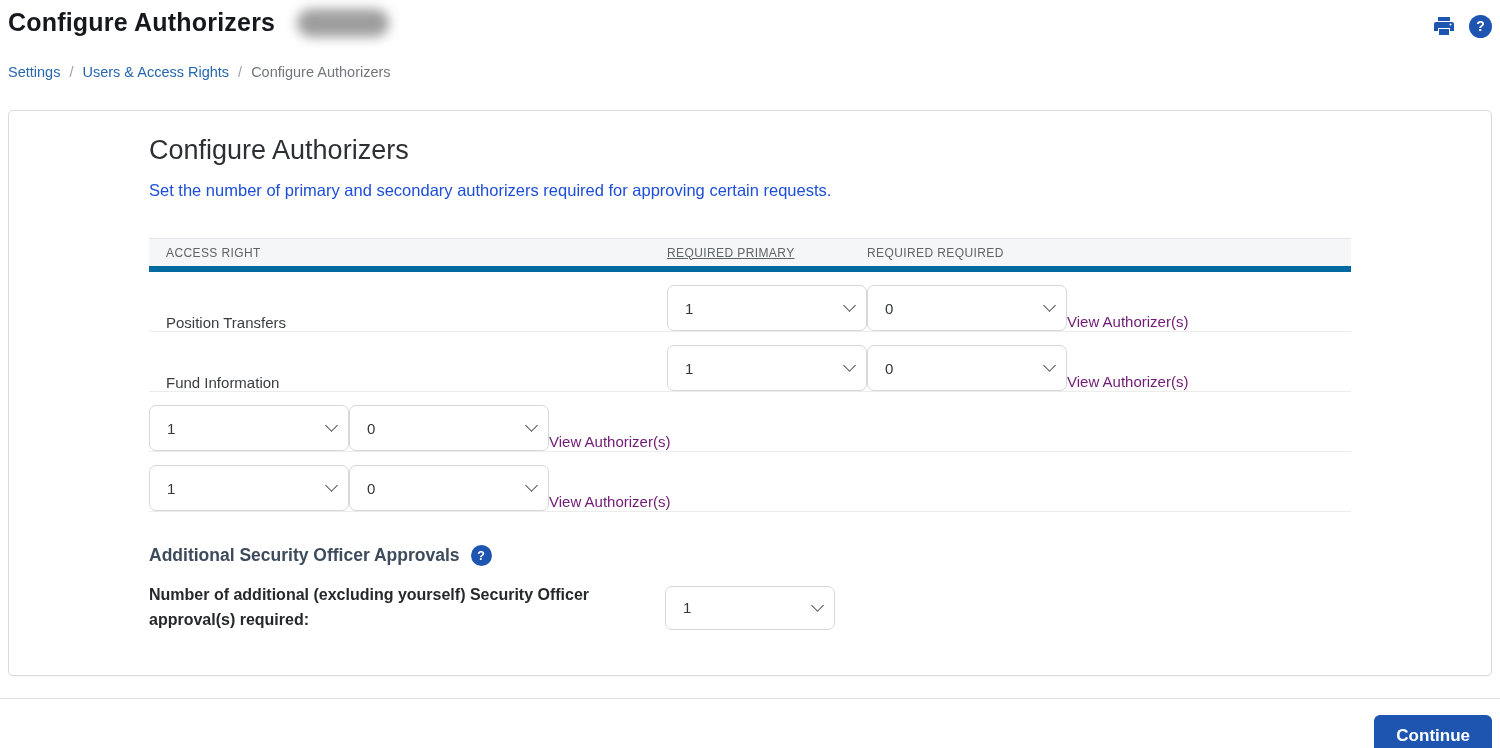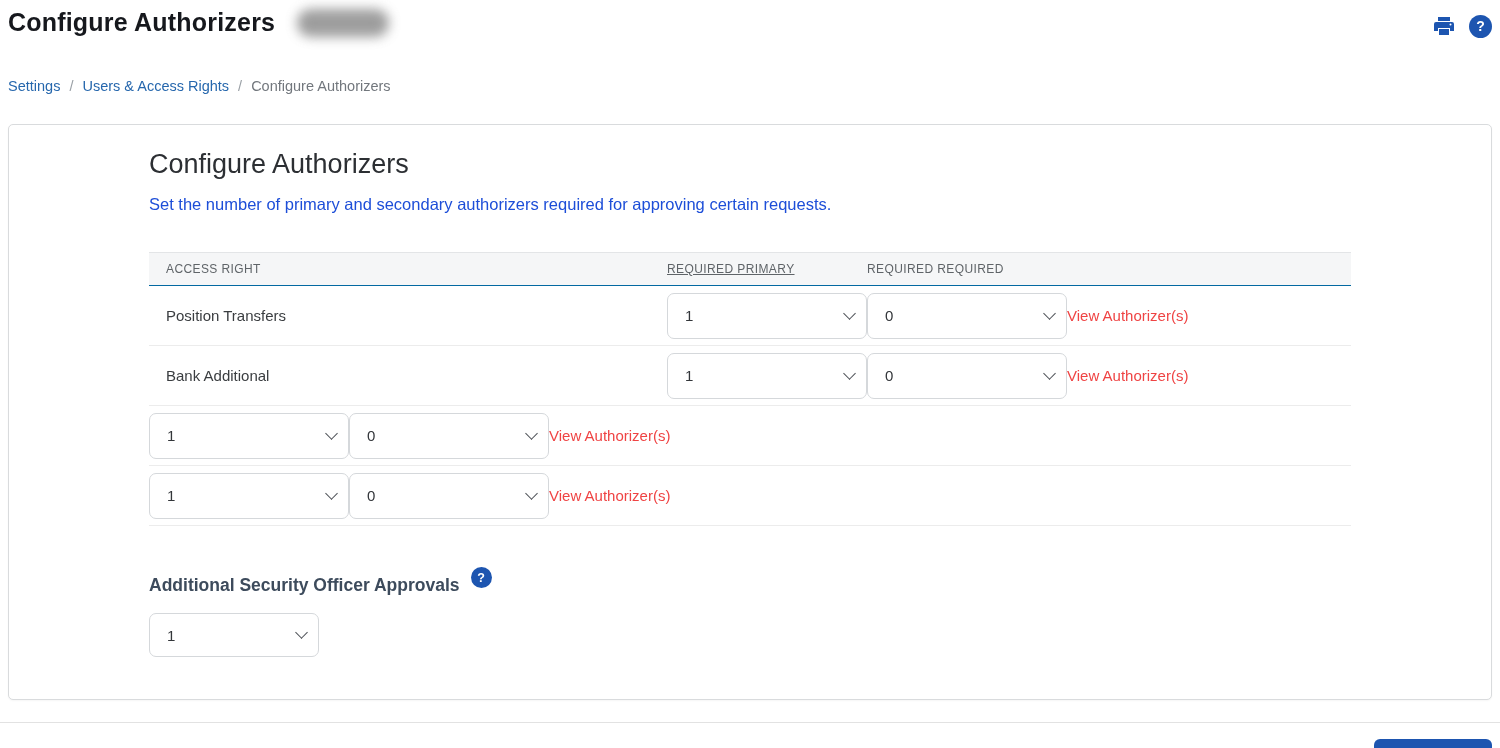--- a/index.html
+++ b/index.html
@@ -27,21 +27,21 @@
   .icon-btn { background: none; border: none; cursor: pointer; display: flex; align-items: center; }
   .help-circle {
     width: 23px; height: 23px; border-radius: 50%;
     background: #1d55b0; color: #ffffff;
     display: flex; align-items: center; justify-content: center;
     font-size: 14px; font-weight: 700;
   }
 
   
   .breadcrumb {
-    margin-top: 40px; padding-left: 8px;
+    margin-top: 26px; padding-left: 8px;
     font-size: 14.5px; color: #72777d;
     display: flex; align-items: center; gap: 9px;
   }
   .breadcrumb a { color: #2667ad; text-decoration: none; cursor: pointer; }
   .crumb-sep { color: #9aa0a6; }
 
   
   .card {
     margin: 30px 8px 0 8px;
     border: 1px solid #d9dbdd; border-radius: 5px;
@@ -50,54 +50,54 @@
     padding: 24px 0 42px 140px;
   }
   .card-heading { font-size: 27px; font-weight: 400; color: #2c2f33; }
   .card-subheading { margin-top: 15px; font-size: 16.5px; color: #1d4ed8; }
 
   
   .auth-table { width: 1202px; margin-top: 38px; }
   .t-head {
     display: flex; align-items: center; height: 34px;
     background: #f5f6f7;
-    border-top: 1px solid #e3e5e7; border-bottom: 1px solid #0369a1;
+    border-top: 1px solid #e3e5e7; border-bottom: 6px solid #0369a1;
   }
   .t-head .col { font-size: 12px; color: #5f6468; letter-spacing: .4px; font-weight: 400; }
   .t-row {
-    display: flex; align-items: center; height: 60px;
+    display: flex; align-items: flex-end; height: 60px;
     border-bottom: 1px solid #ececec;
   }
   .col-1 { width: 518px; padding-left: 17px; }
   .col-2 { width: 200px; text-decoration: underline; }
   .col-3 { width: 200px; }
   .col-4 { flex: 1; }
   .row-label { font-size: 15px; color: #3a3d40; }
-  .view-link { font-size: 15px; color: #ef4444; text-decoration: none; cursor: pointer; }
+  .view-link { font-size: 15px; color: #701a75; text-decoration: none; cursor: pointer; }
 
   
   .select-wrap { position: relative; width: 167px; }
   .select-wrap select {
     appearance: none; -webkit-appearance: none; -moz-appearance: none;
     width: 100%; height: 46px;
     border: 1px solid #d5d8db; border-radius: 7px;
     background: #ffffff; color: #33363a;
     font-size: 15px; font-family: "Liberation Sans", sans-serif;
     padding: 0 30px 0 17px; cursor: pointer;
   }
   .chevron {
     position: absolute; right: 13px; top: 50%;
     width: 9px; height: 9px; margin-top: -7px;
     border-right: 1.6px solid #4a4e54; border-bottom: 1.6px solid #4a4e54;
     transform: rotate(45deg); pointer-events: none;
   }
 
   
   .sec-heading-row { display: flex; align-items: center; gap: 11px; margin-top: 33px; }
-  .sec-heading { font-size: 17.5px; font-weight: 700; color: #3d4b5c; margin-top: 16px; }
+  .sec-heading { font-size: 17.5px; font-weight: 700; color: #3d4b5c; }
   .help-circle.small { width: 21px; height: 21px; font-size: 12.5px; }
   .approval-row { display: flex; align-items: center; margin-top: 17px; }
   .approval-label {
     width: 516px; font-size: 16px; font-weight: 700; color: #26282b; line-height: 1.55;
     padding-right: 70px;
   }
   .select-wrap.bottom { width: 170px; }
   .select-wrap.bottom select { height: 44px; }
 
   
@@ -165,21 +165,21 @@
       <div class="col-3">
         <span class="select-wrap">
           <select><option>0</option></select>
           <span class="chevron"></span>
         </span>
       </div>
       <div class="col-4"><a class="view-link">View Authorizer(s)</a></div>
     </div>
 
     <div class="t-row">
-      <div class="col-1 row-label">Bank Additional</div>
+      <div class="col-1 row-label">Fund Information</div>
       <div class="col-2">
         <span class="select-wrap">
           <select><option>1</option></select>
           <span class="chevron"></span>
         </span>
       </div>
       <div class="col-3">
         <span class="select-wrap">
           <select><option>0</option></select>
           <span class="chevron"></span>
@@ -221,20 +221,21 @@
     </div>
   </div>
 
   <div class="sec-heading-row">
     <span class="sec-heading">Additional Security Officer Approvals</span>
     <button class="icon-btn">
       <span class="help-circle small">?</span>
     </button>
   </div>
   <div class="approval-row">
+    <div class="approval-label">Number of additional (excluding yourself) Security Officer approval(s) required:</div>
     <span class="select-wrap bottom">
       <select><option>1</option></select>
       <span class="chevron"></span>
     </span>
   </div>
 </section>
 
 <div class="page-divider"></div>
 <div class="footer-bar">
   <button class="continue-btn">Continue</button>

